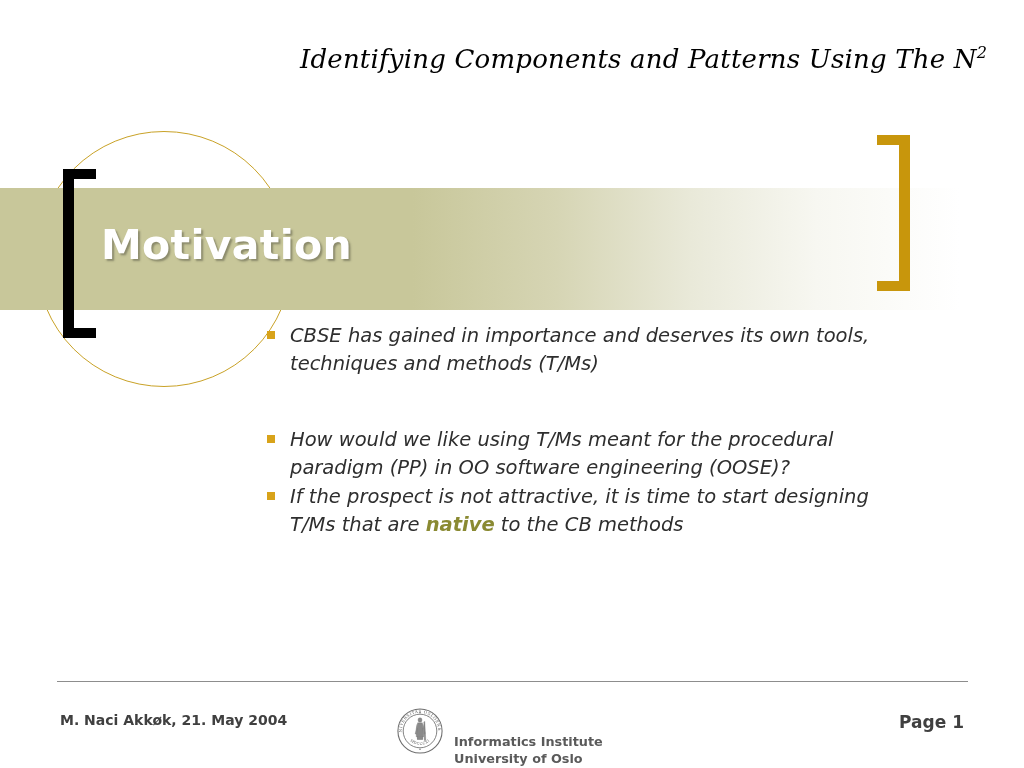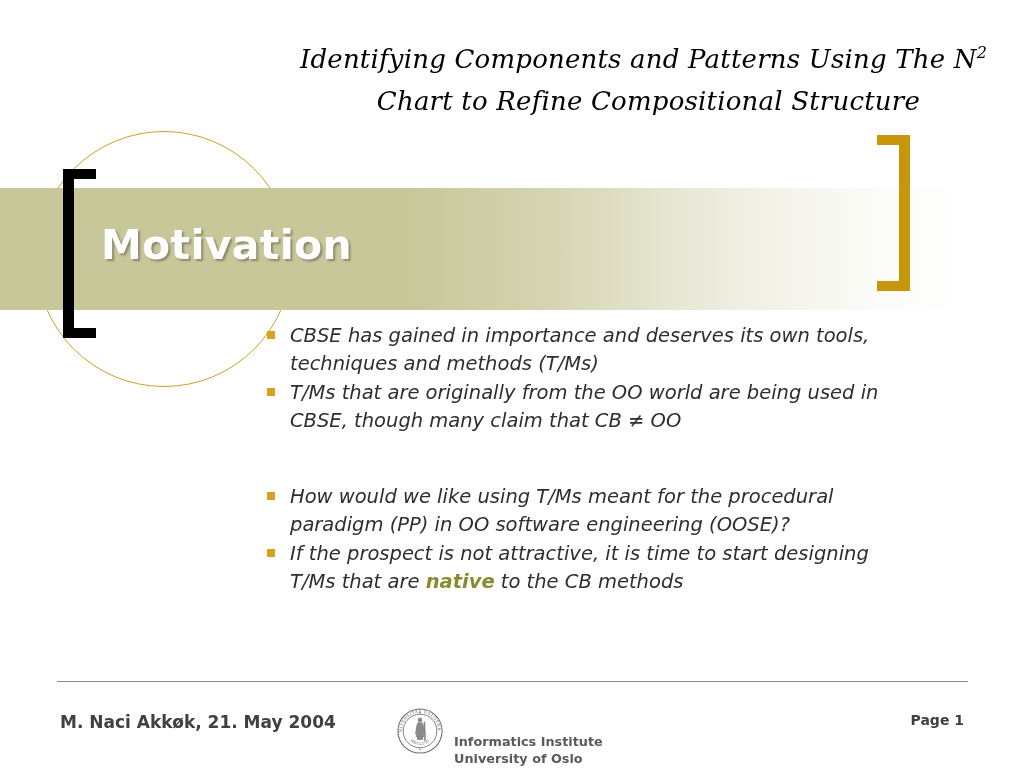--- a/index.html
+++ b/index.html
@@ -151,21 +151,21 @@
     width: 911px;
     height: 1px;
     background: #8d8d8d;
   }
   #footer-author {
     position: absolute;
     left: 60px;
     top: 712px;
     font-family: "DejaVu Sans", sans-serif;
     font-weight: bold;
-    font-size: 17px;
+    font-size: 14px;
     color: #404040;
     white-space: nowrap;
   }
   #footer-logo-group {
     position: absolute;
     left: 396px;
     top: 694px;
     display: flex;
     align-items: center;
     gap: 10px;
@@ -182,55 +182,50 @@
   }
   #footer-org span { display: block; }
   #footer-page {
     position: absolute;
     left: 0;
     top: 712px;
     width: 964px;
     text-align: right;
     font-family: "DejaVu Sans", sans-serif;
     font-weight: bold;
-    font-size: 14px;
+    font-size: 17px;
     color: #404040;
   }
 </style>
 </head>
 <body>
 
 <div id="slide">
 
   <div id="header-title">
     <span class="line"><span>Identifying Components and Patterns Using The N</span><sup>2</sup></span>
-    <span class="line">Chart to Refine Compositional Structure</span>
   </div>
 
   <div id="gold-circle"></div>
 
   <div id="title-band"></div>
 
   <div id="black-bracket"></div>
 
   <div id="gold-bracket"></div>
 
   <div id="slide-title">Motivation</div>
 
   <div id="body-bullets">
 
     <div class="bullet-row">
       <span class="bullet-marker"></span>
       <span>CBSE has gained in importance and deserves its own tools, techniques and methods (T/Ms)</span>
     </div>
 
-    <div class="bullet-row">
-      <span class="bullet-marker"></span>
-      <span>T/Ms that are originally from the OO world are being used in CBSE, though many claim that CB ≠ OO</span>
-    </div>
 
     <div class="bullet-gap"></div>
 
     <div class="bullet-row">
       <span class="bullet-marker"></span>
       <span>How would we like using T/Ms meant for the procedural paradigm (PP) in OO software engineering (OOSE)?</span>
     </div>
 
     <div class="bullet-row">
       <span class="bullet-marker"></span>

